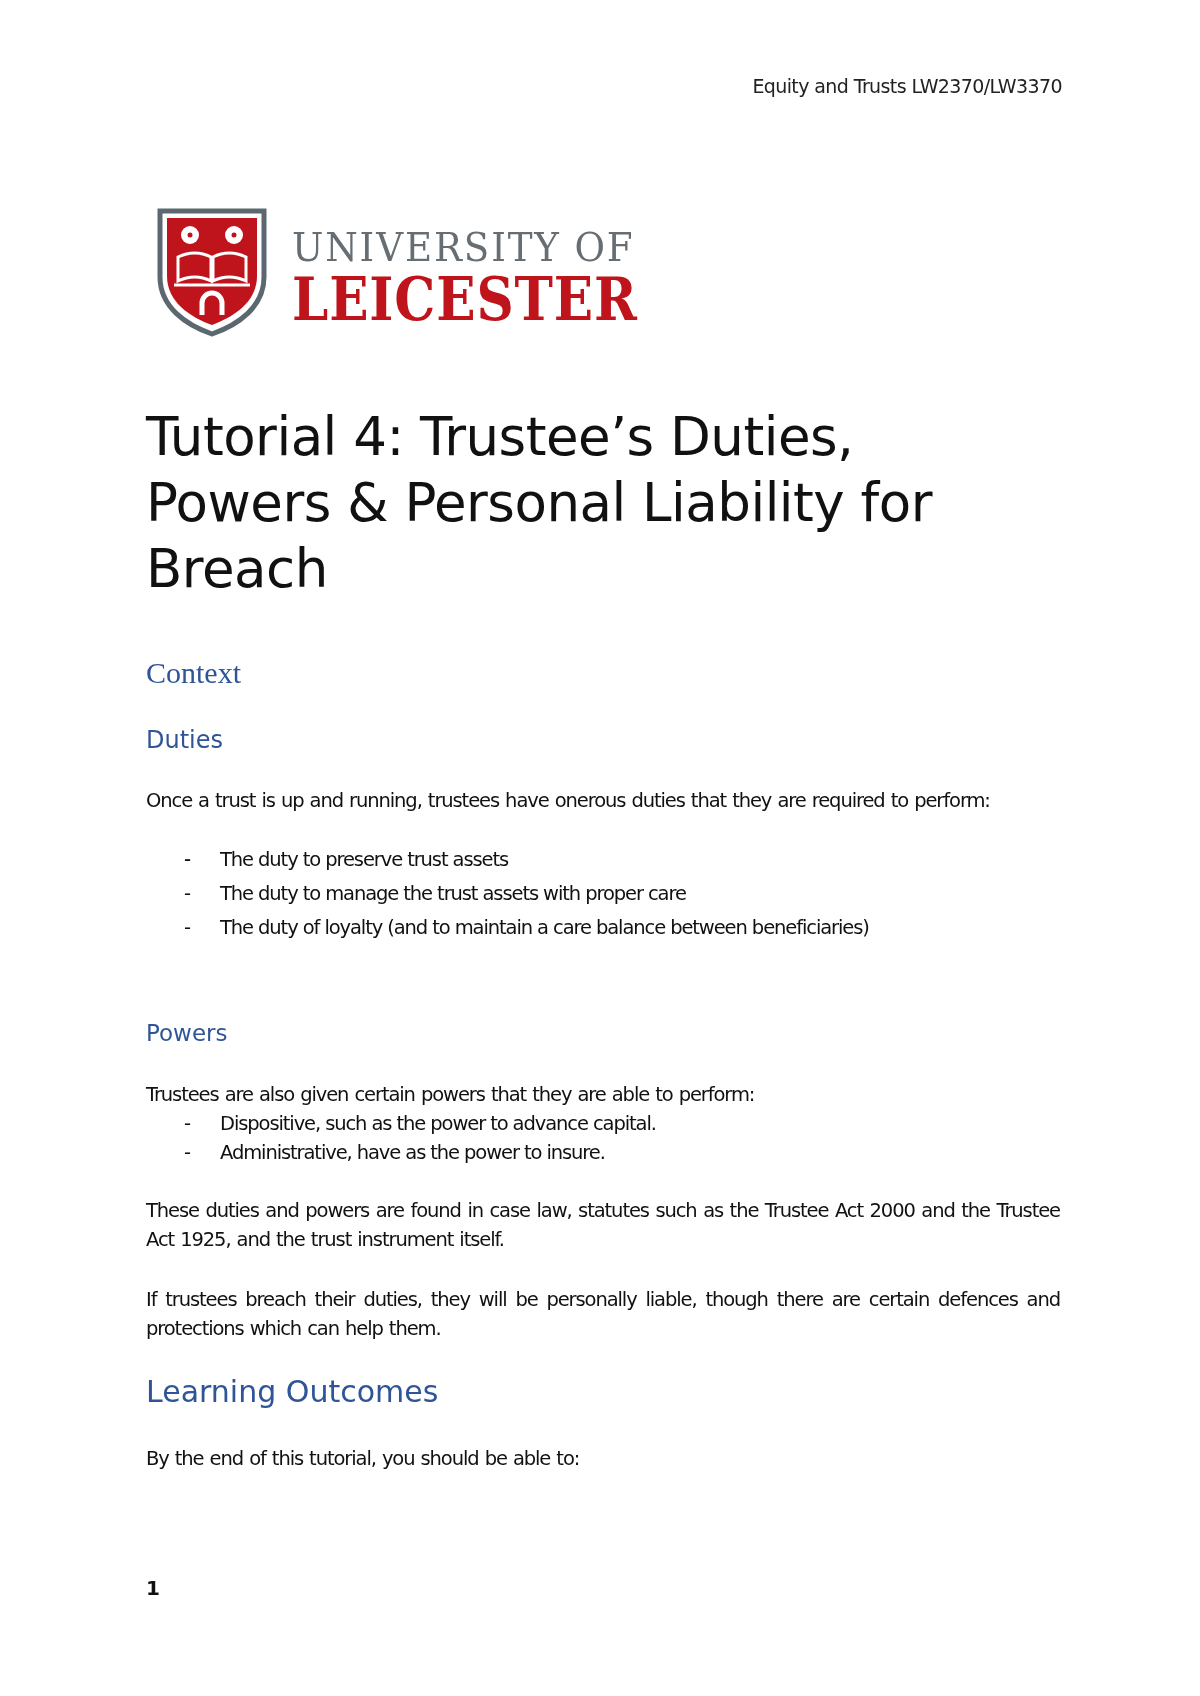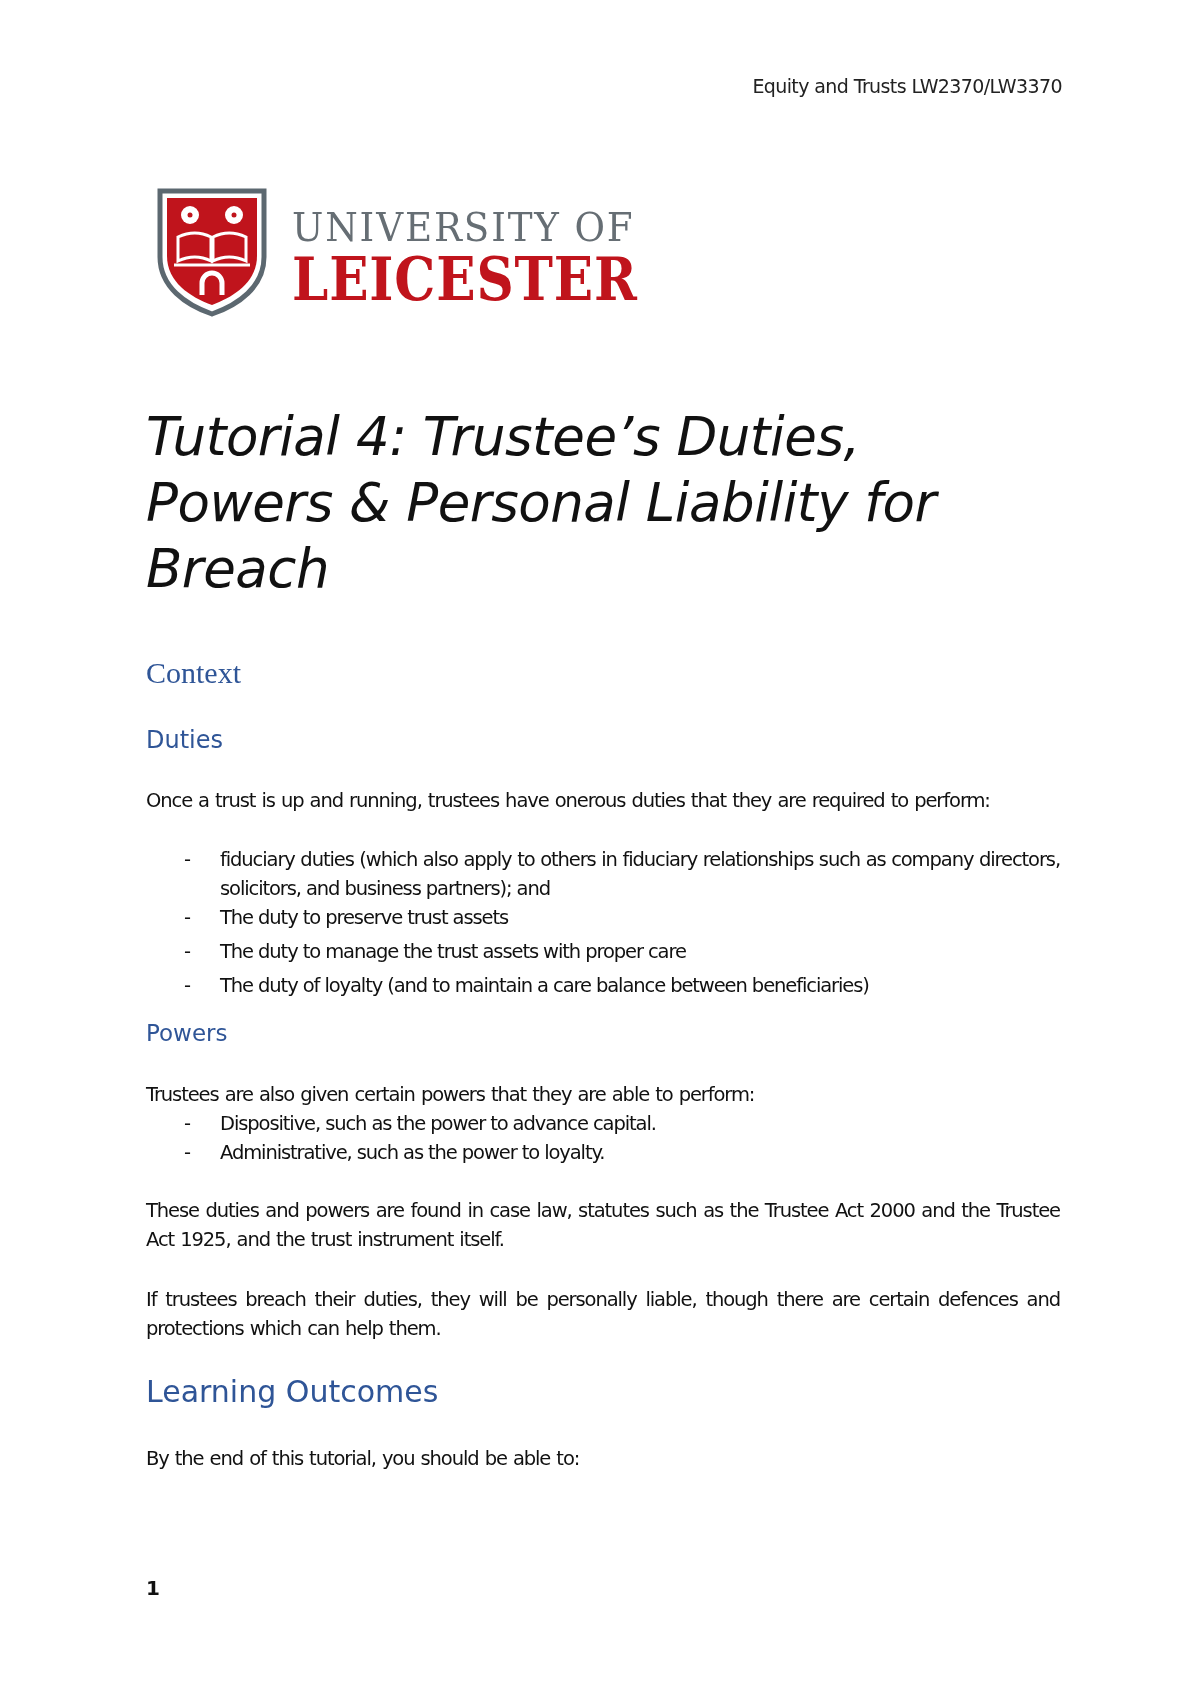--- a/index.html
+++ b/index.html
@@ -5,28 +5,28 @@
   html, body { margin: 0; padding: 0; background: #ffffff; }
   body {
     width: 1200px; height: 1696px; position: relative; overflow: hidden;
     font-family: "Liberation Sans", "DejaVu Sans", sans-serif; color: #111;
   }
   .header {
     position: absolute; right: 138px; top: 72px; text-align: right;
     font-family: "DejaVu Sans", sans-serif; font-size: 19px; line-height: 28px; color: #222;
     letter-spacing: -0.6px;
   }
-  .logo { position: absolute; left: 156px; top: 187px; width: 520px; height: 150px; }
+  .logo { position: absolute; left: 156px; top: 207px; width: 520px; height: 150px; }
   .logo-text { position: absolute; left: 136px; top: 18px; font-family: "DejaVu Serif", "Liberation Serif", serif; }
   .logo-univ { font-size: 40px; color: #666e74; letter-spacing: 2px; line-height: 44px; transform: scaleX(0.93); transform-origin: left; white-space: nowrap; }
   .logo-leic { font-size: 60px; color: #c0141c; font-weight: bold; line-height: 60px; letter-spacing: 1px; transform: scaleX(0.86); transform-origin: left; white-space: nowrap; }
   .title {
     position: absolute; left: 146px; top: 404px; width: 900px;
     font-family: "DejaVu Sans", sans-serif; font-size: 53px; line-height: 66px; color: #111;
-    letter-spacing: -0.5px; margin: 0; font-weight: normal; font-style: italic;
+    letter-spacing: -0.5px; margin: 0; font-weight: normal;
   }
   .h1 {
     position: absolute; left: 146px; font-family: "DejaVu Sans", sans-serif;
     color: #2f5597; font-weight: normal; margin: 0;
   }
   .h-context { top: 656px; font-size: 30px; font-family: Liberation Serif, serif; }
   .h-duties { top: 726px; font-size: 24px; }
   .h-powers { top: 1020px; font-size: 23px; text-align: center; }
   .h-lo { top: 1374px; font-size: 30px; }
   .para {
@@ -75,33 +75,33 @@
 
 <h1 class="title">Tutorial 4: Trustee’s Duties, Powers &amp; Personal Liability for Breach</h1>
 
 <h2 class="h1 h-context">Context</h2>
 
 <h3 class="h1 h-duties">Duties</h3>
 
 <p class="para" style="top:786px;">Once a trust is up and running, trustees have onerous duties that they are required to perform:</p>
 
 <ul class="list" style="top:845px;">
-  <li><span class="dash">-</span><span>fiduciary duties (which also apply to others in fiduciary relationships such as company directors, solicitors, and business partners); and</span></li>
+  <li><span class="dash">-</span></li>
   <li style="margin-top:0px;"><span class="dash">-</span><span>The duty to preserve trust assets</span></li>
   <li style="margin-top:5px;"><span class="dash">-</span><span>The duty to manage the trust assets with proper care</span></li>
   <li style="margin-top:5px;"><span class="dash">-</span><span>The duty of loyalty (and to maintain a care balance between beneficiaries)</span></li>
 </ul>
 
 <h3 class="h1 h-powers">Powers</h3>
 
 <p class="para" style="top:1080px;">Trustees are also given certain powers that they are able to perform:</p>
 
 <ul class="list" style="top:1109px;">
   <li><span class="dash">-</span><span>Dispositive, such as the power to advance capital.</span></li>
-  <li><span class="dash">-</span><span>Administrative, such as the power to loyalty.</span></li>
+  <li><span class="dash">-</span><span>Administrative, have as the power to insure.</span></li>
 </ul>
 
 <p class="para" style="top:1196px;">These duties and powers are found in case law, statutes such as the Trustee Act 2000 and the Trustee Act 1925, and the trust instrument itself.</p>
 
 <p class="para" style="top:1285px;">If trustees breach their duties, they will be personally liable, though there are certain defences and protections which can help them.</p>
 
 <h2 class="h1 h-lo">Learning Outcomes</h2>
 
 <p class="para" style="top:1444px;">By the end of this tutorial, you should be able to:</p>
 

